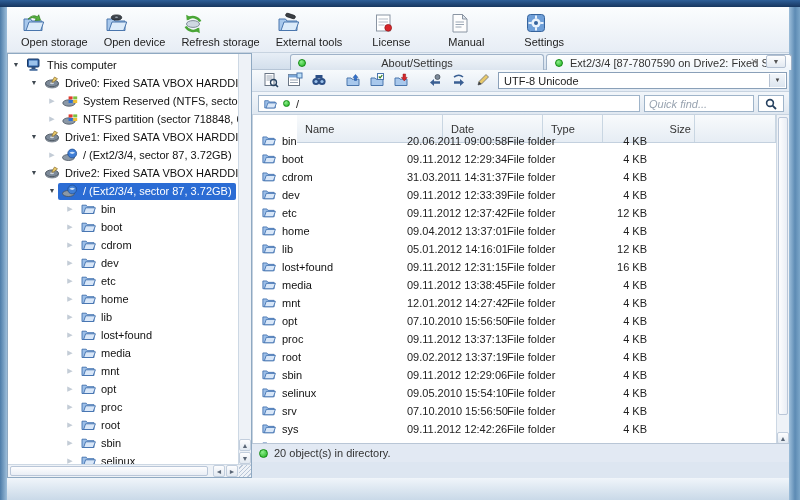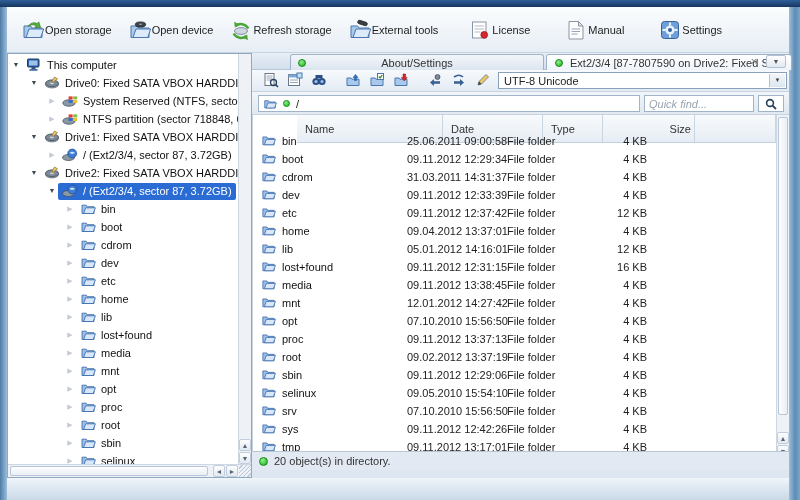--- a/index.html
+++ b/index.html
@@ -14,21 +14,21 @@
   .frame-left { position:absolute; left:0; top:7px; width:7px; bottom:0;
     background:linear-gradient(90deg,#4d7ca8,#9dbeda); }
   .frame-right { position:absolute; right:0; top:7px; width:11px; bottom:0;
     background:linear-gradient(90deg,#9dbeda,#5d8bb4 55%,#7ba6c9); }
   .content { position:absolute; left:7px; right:11px; top:7px; bottom:0; background:#dde6f1; }
 
   
   .toolbar { position:absolute; left:0; right:0; top:0; height:46px;
     background:linear-gradient(180deg,#fbfdfe,#e7edf5);
     border-bottom:1px solid #c7d3e0; display:flex; align-items:center; padding-left:6px; }
-  .tbtn { display:flex; align-items:center; justify-content:center;
+  .tbtn { display:flex; flex-direction:column; align-items:flex-start; justify-content:center;
     padding:2px 7px; min-width:58px; height:42px; color:#222; border:1px solid transparent; border-radius:3px; }
   .tbtn .icon { height:24px; }
   .tbtn .icon svg { width:24px; height:24px; }
   .tbtn .tlabel { margin-top:1px; white-space:nowrap; }
   .tbtn:nth-child(5){ margin-left:14px; }
   .tbtn:nth-child(6){ margin-left:18px; }
   .tbtn:nth-child(7){ margin-left:18px; }
 
   
   .main { position:absolute; left:0; right:0; top:46px; bottom:22px; }
@@ -130,21 +130,21 @@
   .list-vscroll { position:absolute; right:0; top:0; bottom:0; width:13px;
     background:#eef2f7; border-left:1px solid #cdd8e4; }
   .list-vscroll .vthumb { position:absolute; left:1px; right:1px; top:2px; bottom:44px;
     background:linear-gradient(90deg,#fdfdfe,#e9eef5); border:1px solid #b9c6d8; border-radius:2px; }
   .list-vscroll .sarr { position:absolute; left:0; right:0; height:12px; text-align:center;
     font-size:7px; color:#5a6676; line-height:12px; background:linear-gradient(180deg,#fdfdfe,#e2e9f1);
     border:1px solid #c2cedd; border-radius:2px; }
   .list-vscroll .up { bottom:15px; }
   .list-vscroll .down { bottom:2px; }
 
-  .statusbar { position:absolute; left:0; right:0; bottom:8px; height:19px; background:#e2e9f3;
+  .statusbar { position:absolute; left:0; right:0; bottom:16px; height:19px; background:#e2e9f3;
     border-top:1px solid #b9c6d6; display:flex; align-items:center; gap:6px; padding-left:7px; color:#333; }
   .statusbar .dot { width:9px; height:9px; flex:0 0 9px; }
 </style>
 </head>
 <body>
 
 <div>
   <div class="titlebar"></div>
   <div class="frame-left"></div>
   <div class="frame-right"></div>
@@ -649,21 +649,21 @@
           </div>
           <div class="fl-rows" id="fl-rows">
               <div class="frow">
                 <div class="ncell">
                   <span class="icon"><svg viewBox="0 0 16 16" style="width: 15px; height: 15px;">
                       <path d="M2 4.2 h4.2 l1.2 1.5 H14 V12.5 H2z" fill="#9dbfe8" stroke="#3f6fae" stroke-width="0.9"></path>
                       <path d="M3.6 12.5 L5.6 6.8 H15.4 L13.2 12.5z" fill="#d9e7f8" stroke="#3f6fae" stroke-width="0.9"></path>
                     </svg></span>
                   <span>bin</span>
                 </div>
-                <div class="dcell">25.06.2011 09:00:58</div>
+                <div class="dcell">20.06.2011 09:00:58</div>
                 <div class="tcell">File folder</div>
                 <div class="scell">4 KB</div>
                 <div></div>
               </div>
               <div class="frow">
                 <div class="ncell">
                   <span class="icon"><svg viewBox="0 0 16 16" style="width: 15px; height: 15px;">
                       <path d="M2 4.2 h4.2 l1.2 1.5 H14 V12.5 H2z" fill="#9dbfe8" stroke="#3f6fae" stroke-width="0.9"></path>
                       <path d="M3.6 12.5 L5.6 6.8 H15.4 L13.2 12.5z" fill="#d9e7f8" stroke="#3f6fae" stroke-width="0.9"></path>
                     </svg></span>

